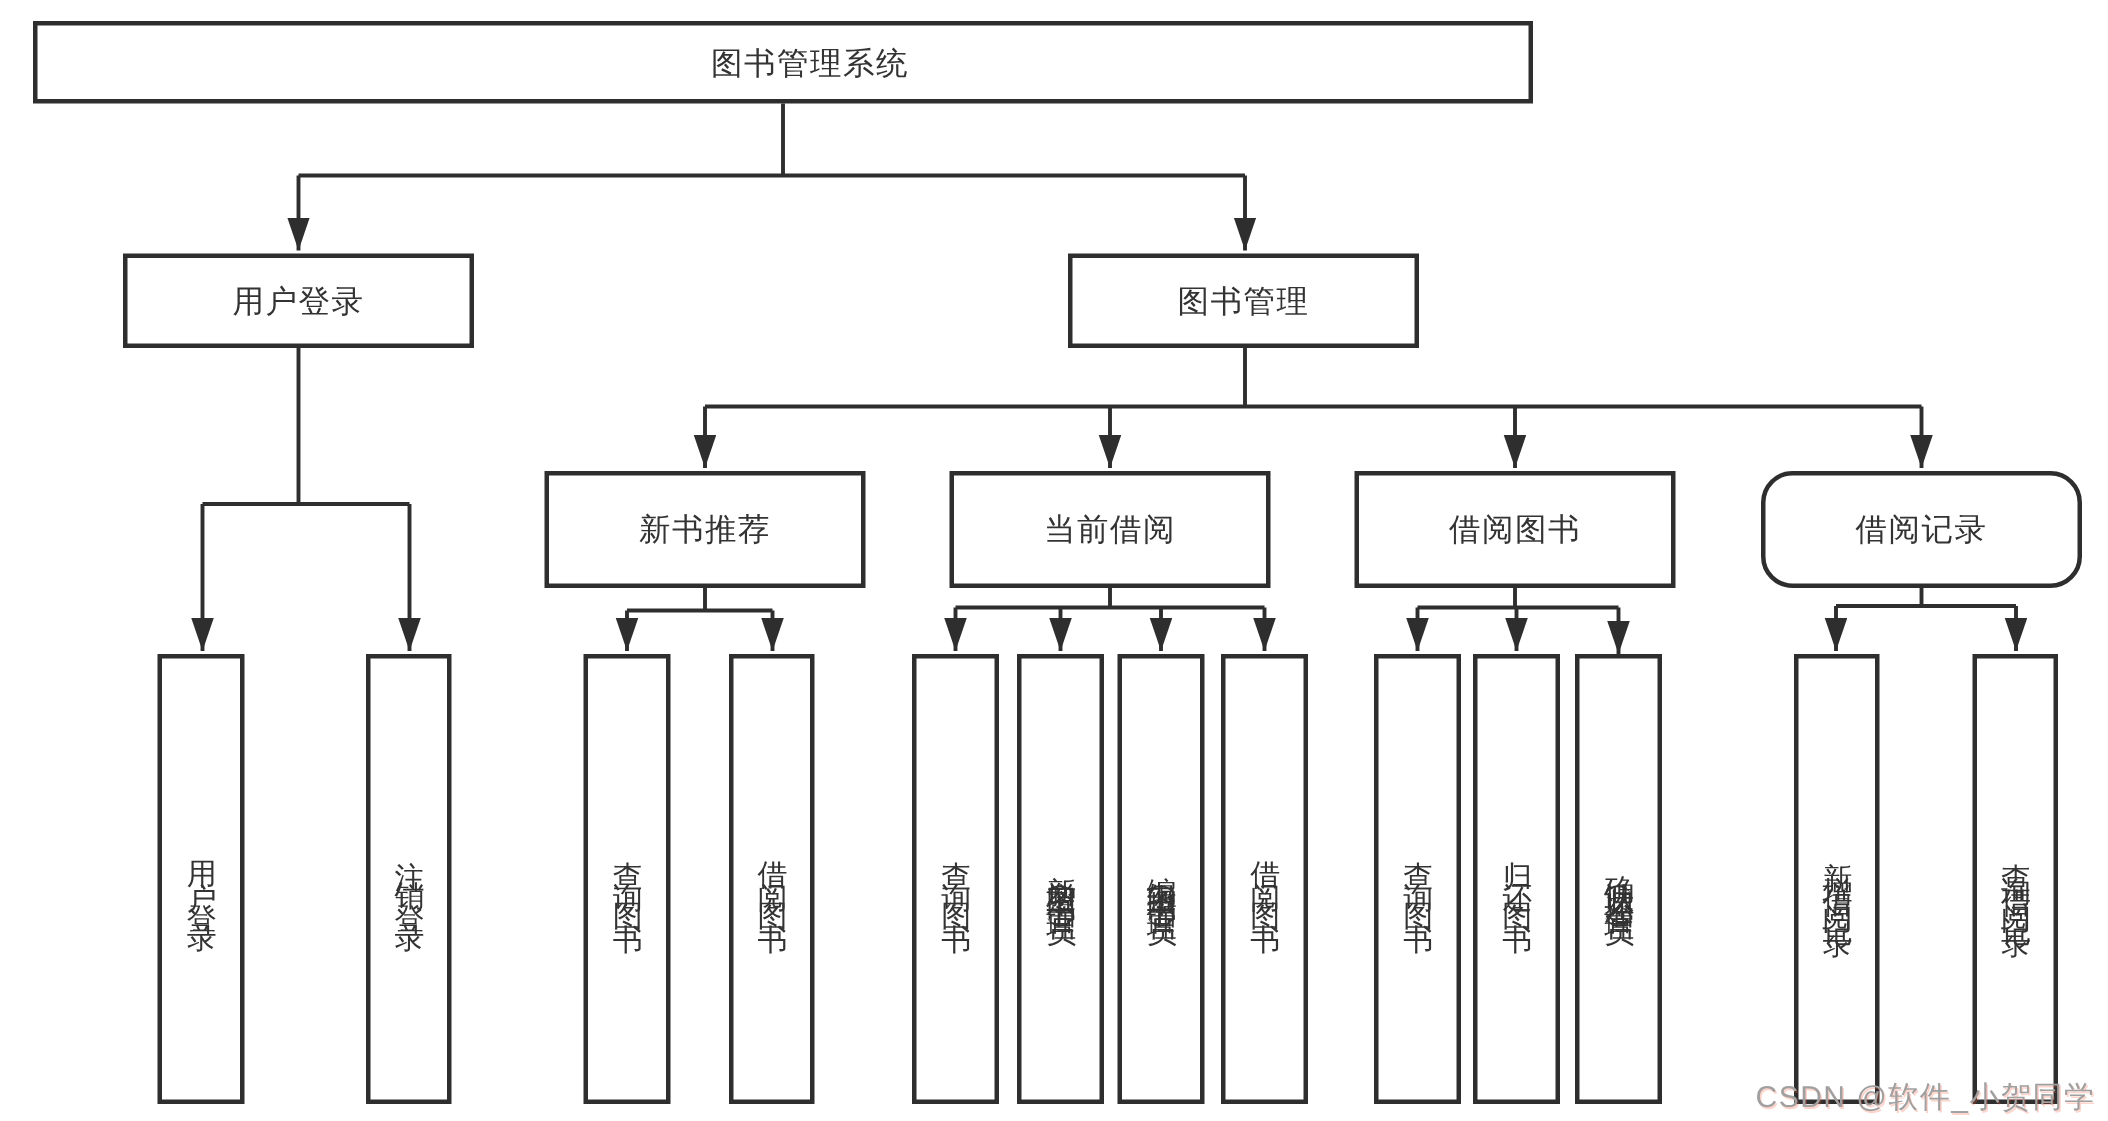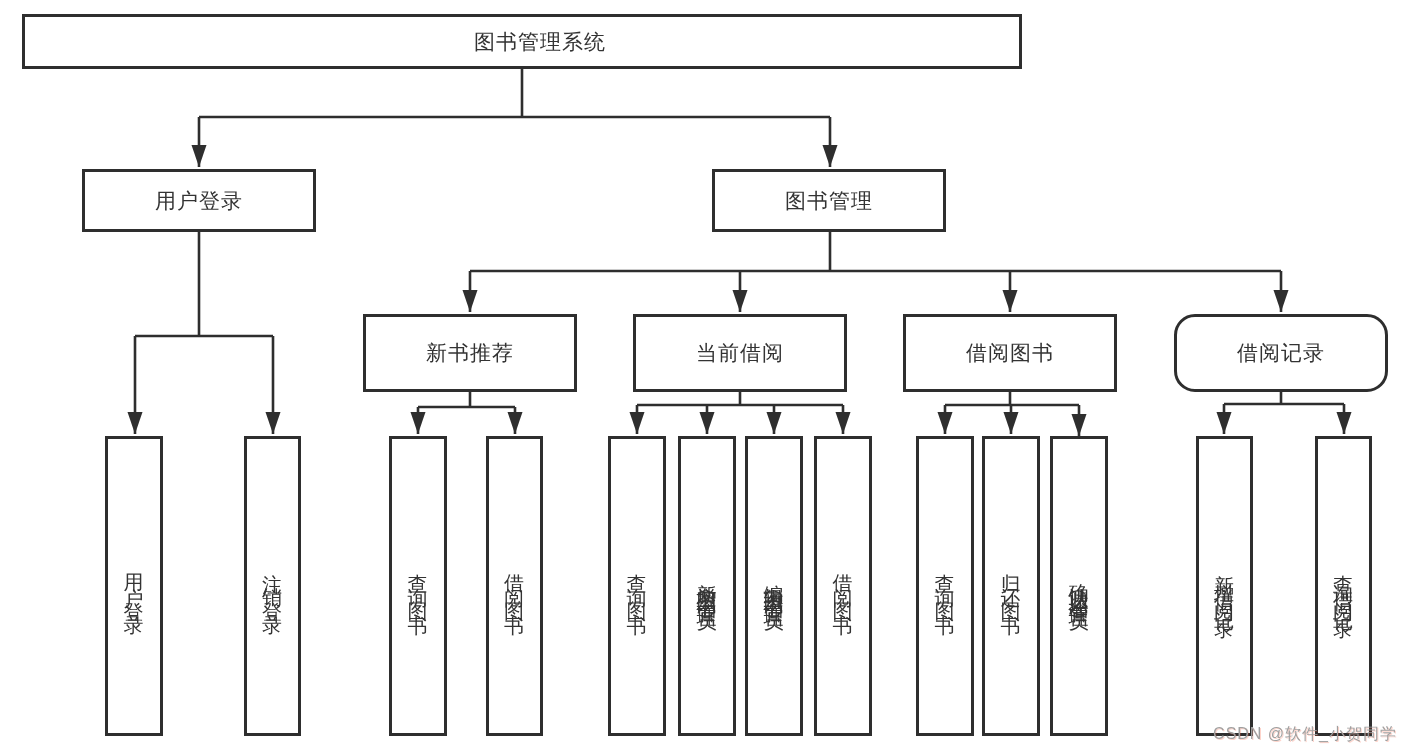--- a/index.html
+++ b/index.html
@@ -73,21 +73,21 @@
   #l-c4 { left: 814px; }
   #l-d1 { left: 916px; }
   #l-d2 { left: 982px; }
   #l-d3 { left: 1050px; }
   #l-e1 { left: 1196px; width: 57px; }
   #l-e2 { left: 1315px; width: 57px; }
   .watermark {
     position: absolute;
     right: 8px;
     bottom: 2px;
-    font-size: 16px;
+    font-size: 20px;
     color: #a0a0a0;
     text-shadow: 1px 1px 0 rgba(252, 85, 49, 0.25);
     z-index: 3;
     letter-spacing: 1px;
   }
 </style>
 </head>
 <body>
 
 <div id="canvas">

